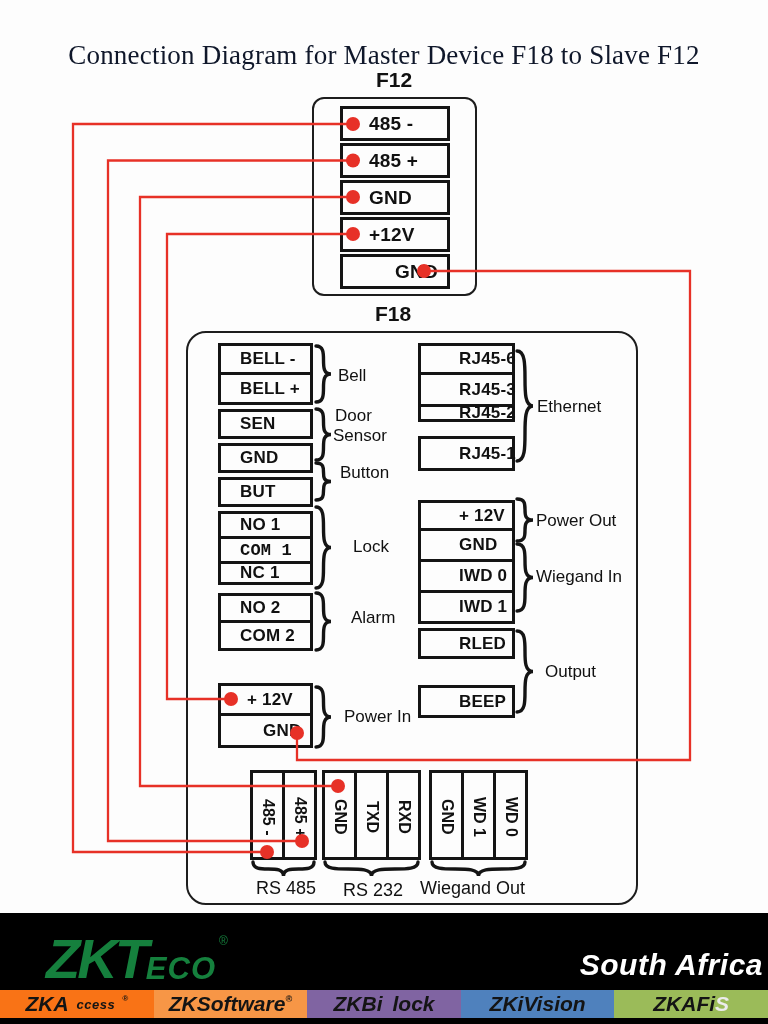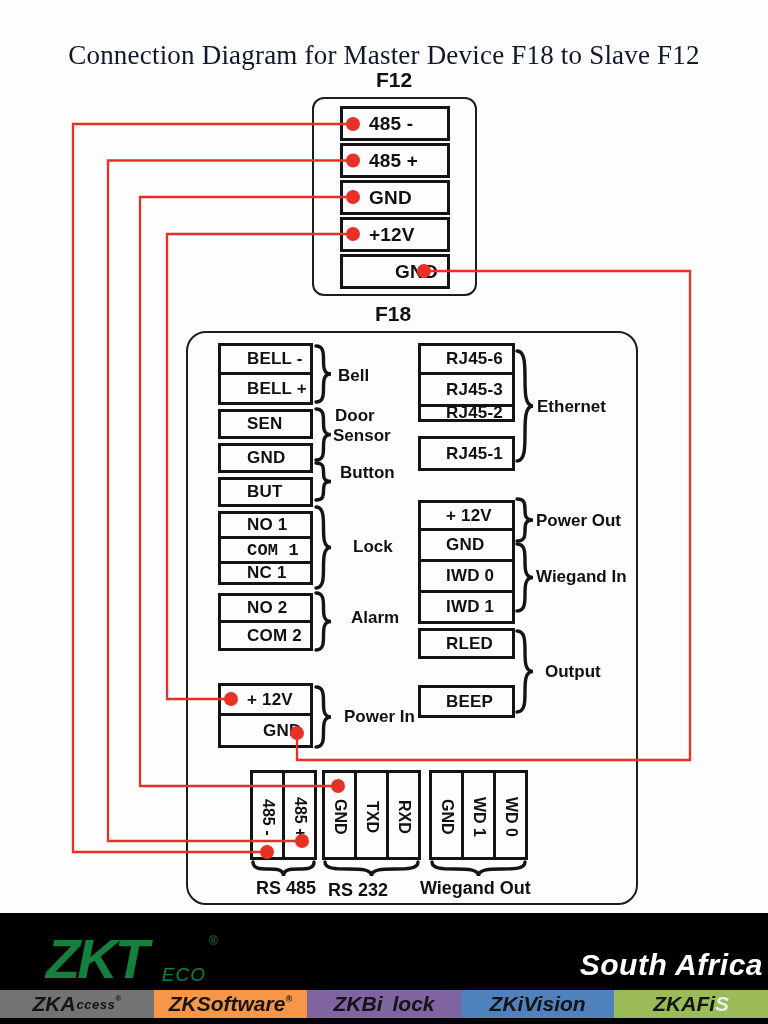--- a/index.html
+++ b/index.html
@@ -17,55 +17,55 @@
   }
   .devlabel { font-size:21px; font-weight:600; text-align:center; width:80px; }
 
   .devbox { border:2.5px solid #1d1d1d; border-radius:12px; background:#fdfdfd; }
 
   .cell {
     position:absolute; box-sizing:border-box;
     border:3px solid #141414; background:#fdfdfd;
     display:flex; align-items:center;
     font-size:17px; font-weight:600; letter-spacing:0.2px;
-    padding-left:26px; white-space:nowrap;
+    padding-left:19px; white-space:nowrap;
   }
   .cell.f12c { width:110px; height:35px; left:340px; font-size:19px; padding-left:26px; }
   .cell.f12last { padding-left:52px; }
   .cell.lc { left:218px; width:95px; }
-  .cell.rc { left:418px; width:97px; padding-left:25px; }
+  .cell.rc { left:418px; width:97px; padding-left:38px; }
   .cell.pin { padding-left:26px; }
 
   .vcell {
     position:absolute; top:770px; width:35px; height:90px;
     border:3px solid #141414; background:#fdfdfd; box-sizing:border-box;
     writing-mode:vertical-rl; text-orientation:mixed;
     display:flex; align-items:center; justify-content:center;
     padding-top:4px; font-size:16px; font-weight:600; white-space:nowrap;
   }
 
-  .blabel { position:absolute; font-size:17px; font-weight:700; white-space:nowrap; }
+  .blabel { position:absolute; font-size:17px; font-weight:400; white-space:nowrap; }
 
   svg.overlay { position:absolute; left:0; top:0; pointer-events:none; }
 
   
   .footbar { left:0; top:913px; width:768px; height:77px; background:#000; }
   .logo { left:46px; top:927px; height:58px; display:flex; align-items:flex-end; color:#15803d; }
   .logo .zkt { font-size:56px; line-height:0.92; font-style:italic; font-weight:800; letter-spacing:-3px; }
-  .logo .eco { font-size:19px; line-height:1; font-style:italic; font-weight:400; letter-spacing:1px; margin-left:16px; margin-bottom:1px; }
+  .logo .eco { font-size:31px; line-height:1; font-style:italic; font-weight:700; letter-spacing:1px; margin-left:0; margin-bottom:1px; }
   .logo .reg { font-size:12px; line-height:1; margin-left:3px; margin-bottom:38px; }
   .region { top:948px; right:5px; color:#fff; font-size:30px; font-style:italic; font-weight:800; letter-spacing:0.5px; }
 
   .partner {
     position:absolute; top:990px; width:153.6px; height:28px;
     display:flex; align-items:center; justify-content:center;
     font-style:italic; font-weight:800; font-size:21px; color:#141414;
     white-space:nowrap; overflow:hidden;
   }
-  .p1 { left:0;        background:#737373; }
+  .p1 { left:0;        background:#f97316;gap:7px; }
   .p2 { left:153.6px;  background:#F79646; }
   .p3 { left:307.2px;  background:#8064A2; }
   .p4 { left:460.8px;  background:#4F81BD; }
   .p5 { left:614.4px;  background:#9BBB59; }
   .p1 .p-sub { font-size:13px; letter-spacing:0.5px; margin-left:1px; }
   .p1 .p-reg { font-size:8px; margin-bottom:12px; }
   .p2 .p-sub { font-size:9px; margin-bottom:10px; }
   .p3 .p-sub { margin-left:10px; }
   .p5 .p-sub { color:#ececec; }
   .botstrip { left:0; top:1018px; width:768px; height:6px; background:#000; }
@@ -127,21 +127,21 @@
   <div class="blabel" style="left:333px; top:426px;">Sensor</div>
   <div class="blabel" style="left:340px; top:463px;">Button</div>
   <div class="blabel" style="left:353px; top:537px;">Lock</div>
   <div class="blabel" style="left:351px; top:608px;">Alarm</div>
   <div class="blabel" style="left:344px; top:707px;">Power In</div>
   <div class="blabel" style="left:537px; top:397px;">Ethernet</div>
   <div class="blabel" style="left:536px; top:511px;">Power Out</div>
   <div class="blabel" style="left:536px; top:567px;">Wiegand In</div>
   <div class="blabel" style="left:545px; top:662px;">Output</div>
   <div class="blabel" style="left:256px; top:878px; font-size:18px;">RS 485</div>
-  <div class="blabel" style="left:328px; top:880px; font-size:18px;">RS 232</div>
+  <div class="blabel" style="left:343px; top:880px; font-size:18px;">RS 232</div>
   <div class="blabel" style="left:420px; top:878px; font-size:18px;">Wiegand Out</div>
 
   <svg class="overlay" width="768" height="1024" viewBox="0 0 768 1024">
     <g stroke="#141414" stroke-width="3.4" fill="none" stroke-linecap="round">
       <path d="M316,346 C331,346 316,374 331,374 C316,374 331,402 316,402"></path>
       <path d="M316,409 C331,409 316,434.5 331,434.5 C316,434.5 331,460 316,460"></path>
       <path d="M316,463 C331,463 316,481.5 331,481.5 C316,481.5 331,500 316,500"></path>
       <path d="M316,507 C331,507 316,547.5 331,547.5 C316,547.5 331,588 316,588"></path>
       <path d="M316,593 C331,593 316,621.5 331,621.5 C316,621.5 331,650 316,650"></path>
       <path d="M316,687 C331,687 316,717 331,717 C316,717 331,747 316,747"></path>

